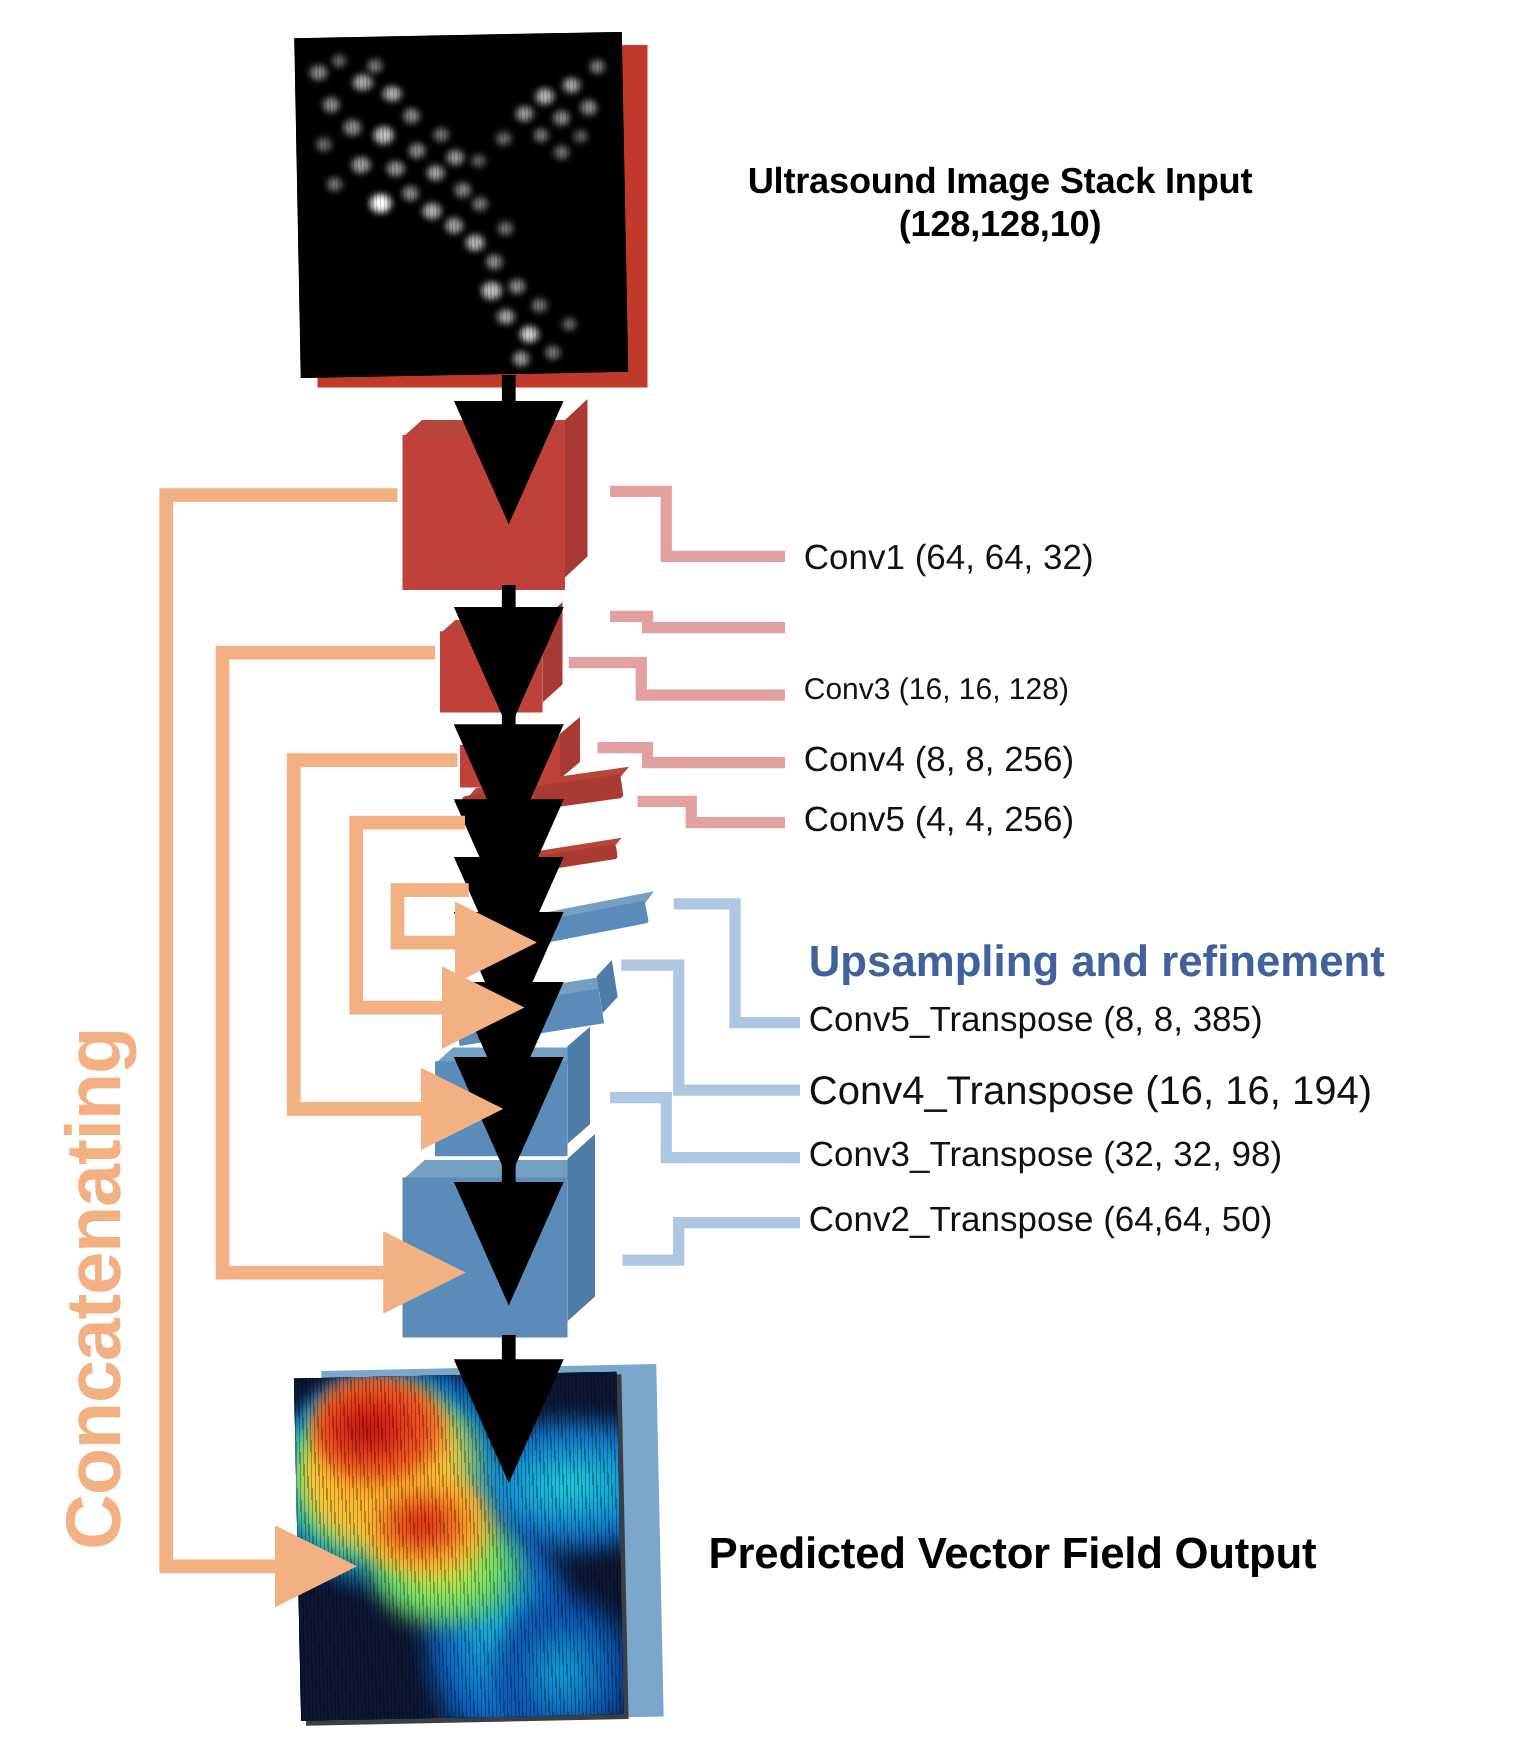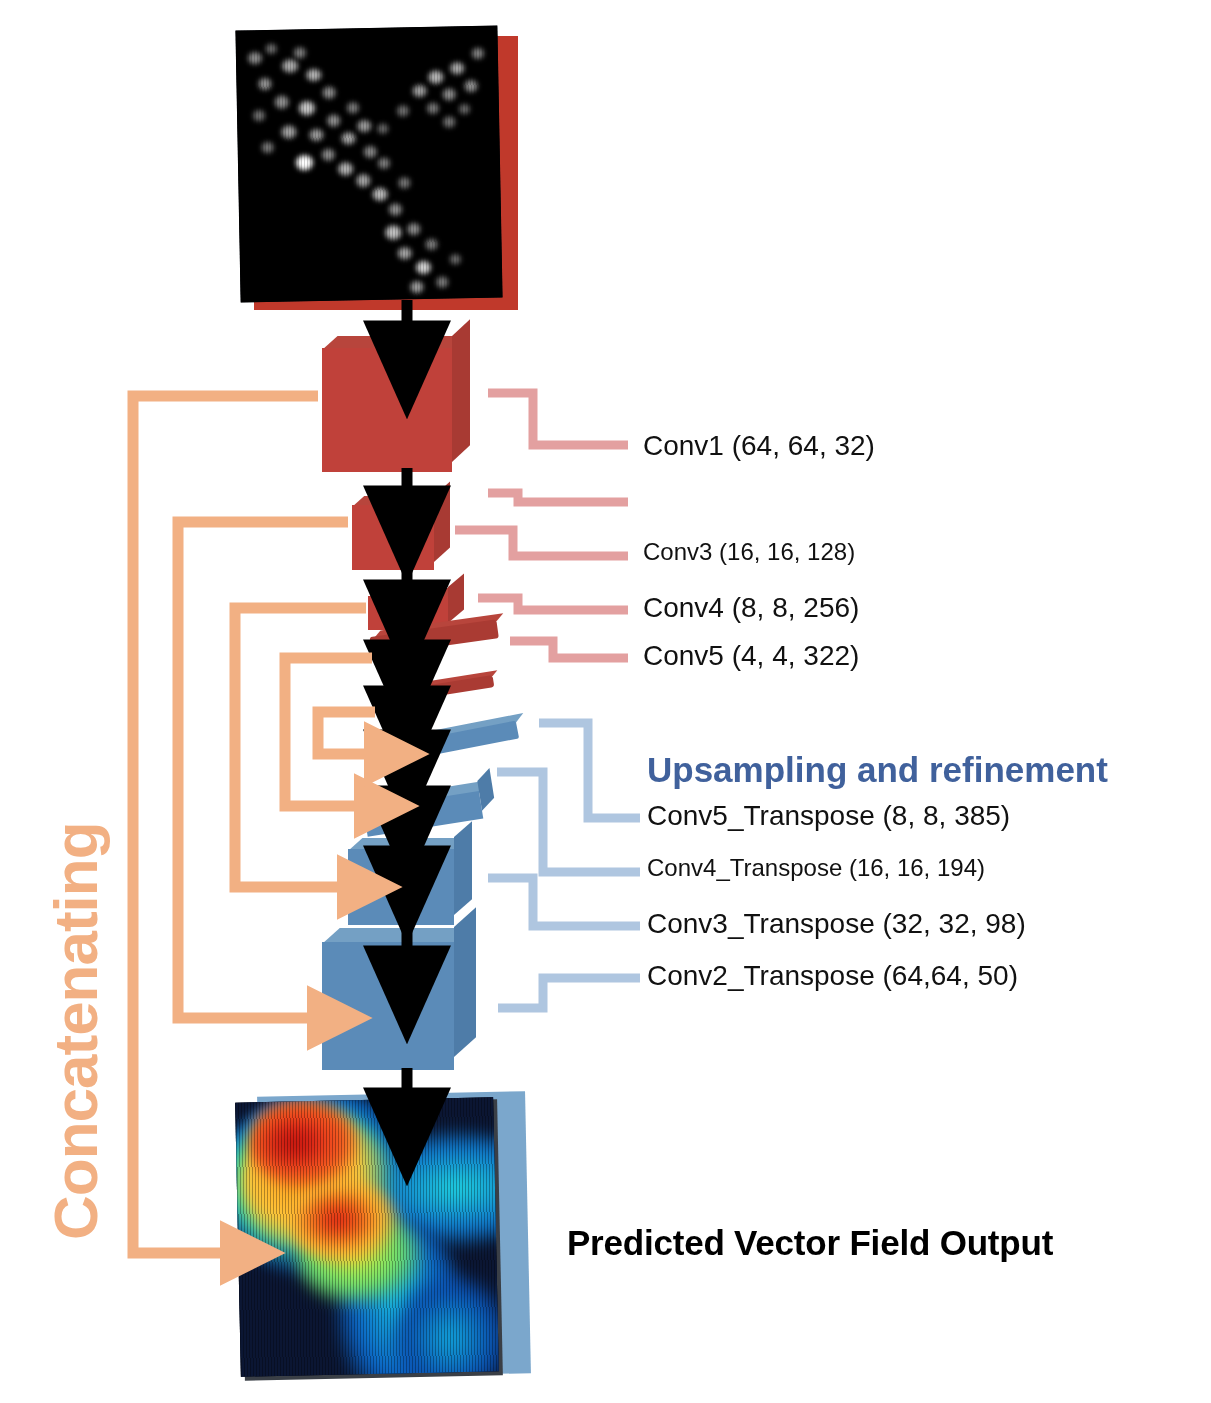--- a/index.html
+++ b/index.html
@@ -131,20 +131,24 @@
         <div class="sp" style="left:236px; top:22px;  width:12px; height:11px; background:#828282;"></div>
         <div class="sp" style="left:222px; top:78px;  width:11px; height:10px; background:#6a6a6a;"></div>
         <div class="sp" style="left:140px; top:96px;  width:11px; height:10px; background:#686868;"></div>
         <div class="sp" style="left:196px; top:250px; width:12px; height:11px; background:#7a7a7a;"></div>
         <div class="sp" style="left:210px; top:228px; width:11px; height:10px; background:#6c6c6c;"></div>
         <div class="scanlines" style="opacity:.55;"></div>
       </div>
     </div>
   </div>
 
+  <div class="caption" style="left:520px; top:128px; width:560px; font-size:29px;">
+    <div>Ultrasound Image Stack Input</div>
+    <div>(128,128,10)</div>
+  </div>
 
   <div class="img-card" style="left:238px; top:1092px; width:290px; height:290px;">
     <div class="img-backplate" style="left:22px; top:2px; width:268px; height:282px; background:#7BA7CC; transform:rotate(-1.2deg);"></div>
     <div class="img-backplate" style="left:4px; top:10px; width:258px; height:276px; background:#3a3f46; transform:rotate(-1.2deg);"></div>
     <div class="img-thumb" style="left:0px; top:8px; width:258px; height:274px; transform: rotate(-1.2deg);">
       <div class="jet-img">
 
         <div class="blob" style="left:-40px; top:-40px; width:340px; height:360px; background:#0b1633; border-radius:0;"></div>
 
         <div class="blob" style="left:-20px; top:-10px; width:210px; height:190px; background:radial-gradient(ellipse at 40% 40%, #18c7e8 0%, #0b6fd0 45%, rgba(11,22,51,0) 72%); filter:blur(6px);"></div>
@@ -271,24 +275,24 @@
       <path d="M497,772 L543,772 L543,872 L640,872"></path>
       <path d="M488,878 L533,878 L533,926 L640,926"></path>
       <path d="M498,1008 L543,1008 L543,978 L640,978"></path>
     </g>
   </svg>
 
 
   <div class="legend-item" style="left:643px; top:430px; font-size:28px;">Conv1 (64, 64, 32)</div>
   <div class="legend-item" style="left:643px; top:538px; font-size:24px;">Conv3 (16, 16, 128)</div>
   <div class="legend-item" style="left:643px; top:592px; font-size:28px;">Conv4 (8, 8, 256)</div>
-  <div class="legend-item" style="left:643px; top:640px; font-size:28px;">Conv5 (4, 4, 322)</div>
+  <div class="legend-item" style="left:643px; top:640px; font-size:28px;">Conv5 (4, 4, 256)</div>
 
   <div class="legend-head" style="left:647px; top:750px; font-size:35px; color:#40619C;">Upsampling and refinement</div>
 
   <div class="legend-item" style="left:647px; top:800px; font-size:28px;">Conv5_Transpose (8, 8, 385)</div>
-  <div class="legend-item" style="left:647px; top:854px; font-size:24px;">Conv4_Transpose (16, 16, 194)</div>
+  <div class="legend-item" style="left:647px; top:854px; font-size:32px;">Conv4_Transpose (16, 16, 194)</div>
   <div class="legend-item" style="left:647px; top:908px; font-size:28px;">Conv3_Transpose (32, 32, 98)</div>
   <div class="legend-item" style="left:647px; top:960px; font-size:28px;">Conv2_Transpose (64,64, 50)</div>
 
   <div id="concat-label" style="left:40px; top:1240px;">Concatenating</div>
 
 </div>
 
 </body></html>

